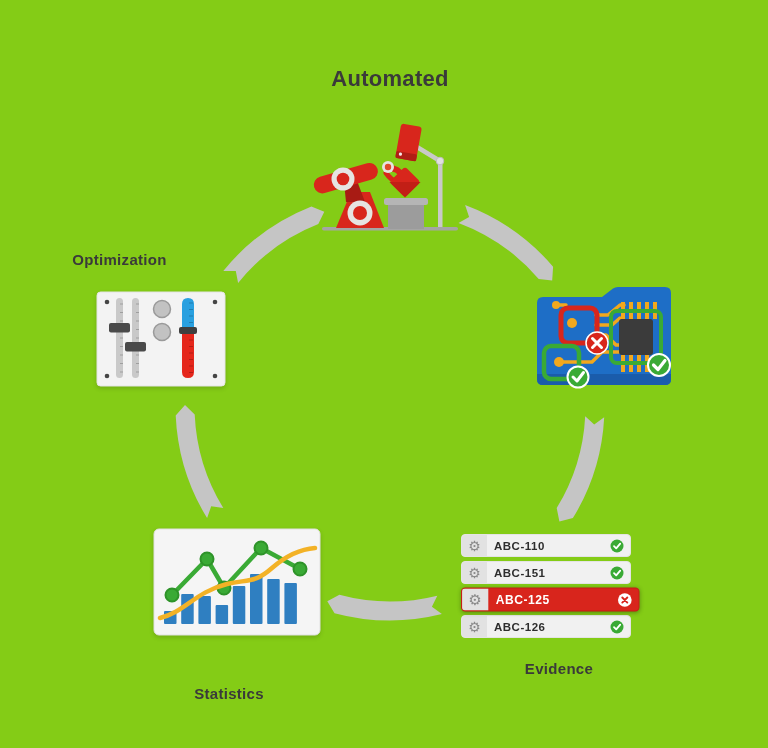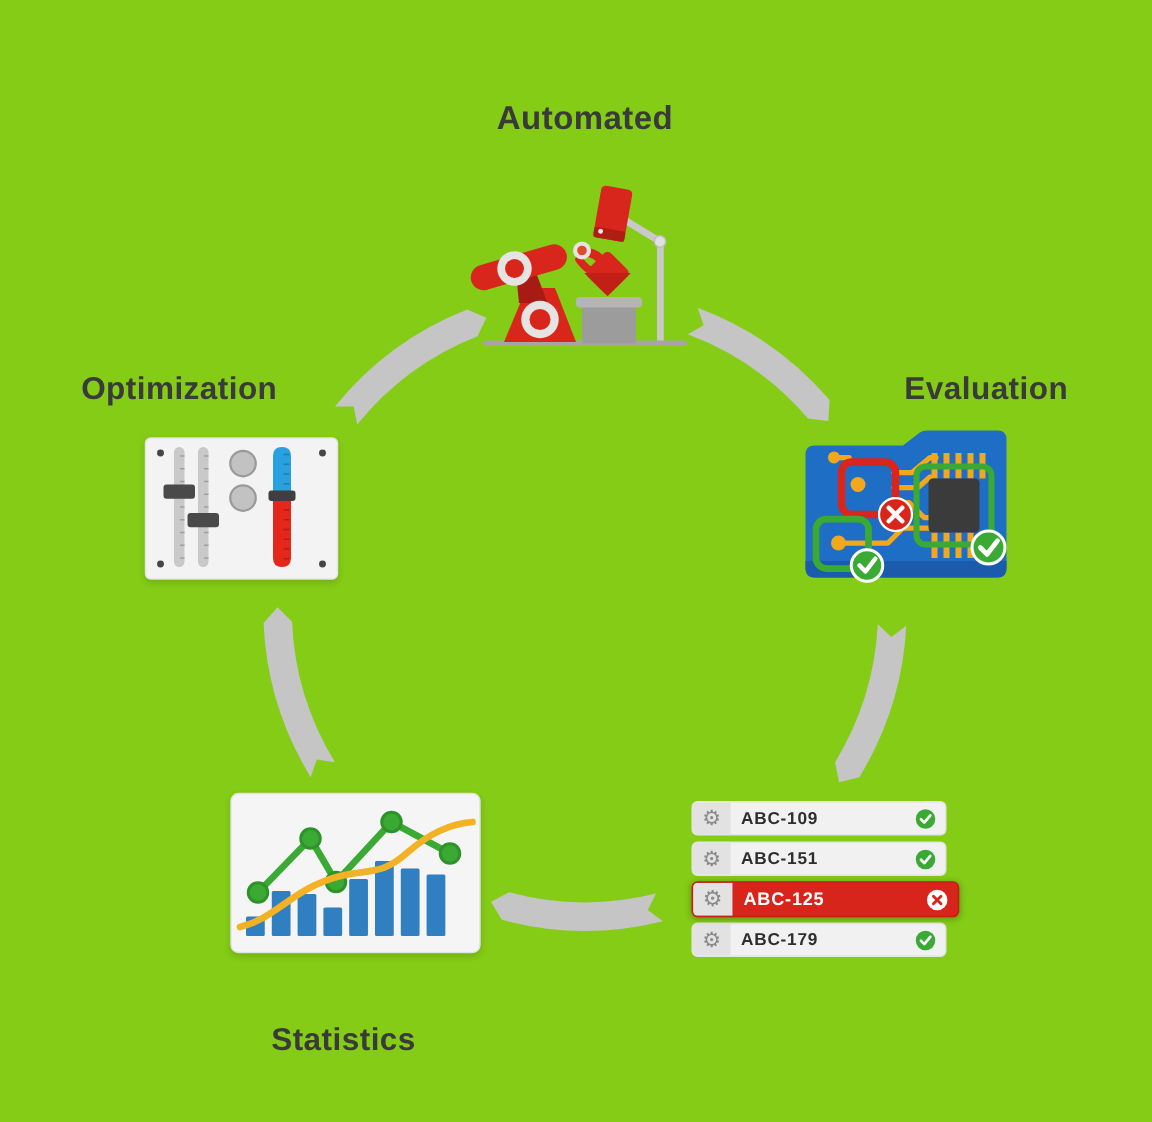--- a/index.html
+++ b/index.html
@@ -1,20 +1,20 @@
 <!DOCTYPE html>
 <html><head>
 <meta charset="utf-8">
 <style>
   *{margin:0;padding:0;box-sizing:border-box}
   html,body{background:#ffffff}
   body{font-family:"Liberation Sans",sans-serif}
   .stage{position:relative;width:768px;height:748px;background:#84cc16;overflow:hidden}
   .arrows-layer{position:absolute;left:0;top:0;width:768px;height:748px}
-  .node-label{position:absolute;color:#3a3a3a;font-size:21px;font-weight:700;letter-spacing:.3px;text-align:center;line-height:26px}
+  .node-label{position:absolute;color:#3a3a3a;font-size:15px;font-weight:700;letter-spacing:.3px;text-align:center;line-height:26px}
   .node-label.title{font-size:22px}
   .illus{position:absolute}
   
   .evidence{position:absolute;left:461px;top:534px;width:170px;display:flex;flex-direction:column;gap:4px}
   .ev-row{position:relative;display:flex;align-items:center;height:23px;border-radius:4px;overflow:hidden;background:#f1f1f1;border:1px solid #e4e4e4}
   .ev-icon{width:25px;align-self:stretch;background:#e2e2e2;display:flex;align-items:center;justify-content:center;color:#8a8a8a;font-size:14px;font-family:"DejaVu Sans",sans-serif;line-height:1}
   .ev-id{flex:1;padding-left:7px;font-size:11.5px;font-weight:700;color:#2e2e2e;letter-spacing:.5px}
   .ev-badge{margin-right:6px;display:flex;align-items:center}
   .ev-row.fail{background:#d8251c;border-color:#c41f16;transform:scale(1.05);transform-origin:left center;z-index:2;box-shadow:0 1px 4px rgba(0,0,0,.3)}
   .ev-row.fail .ev-id{color:#ffffff}
@@ -29,21 +29,21 @@
       <path d="M223.3,271.0 A214.5 214.5 0 0 1 311.4,206.4 L324.3,211.8 L318.3,224.1 A195.5 195.5 0 0 0 238.1,283.0 L235.8,271.0 Z" fill="#c5c5c5"></path>
       <path d="M465.1,205.1 A214.5 214.5 0 0 1 553.1,266.7 L552.2,280.6 L538.7,279.0 A195.5 195.5 0 0 0 458.5,222.9 L469.1,216.9 Z" fill="#c5c5c5"></path>
       <path d="M604.2,417.2 A214.5 214.5 0 0 1 572.9,518.1 L559.4,521.5 L556.7,508.1 A195.5 195.5 0 0 0 585.2,416.2 L594.2,424.6 Z" fill="#c5c5c5"></path>
       <path d="M441.9,614.1 A214.5 214.5 0 0 1 334.5,613.2 L327.3,601.2 L339.4,594.8 A195.5 195.5 0 0 0 437.3,595.7 L431.9,606.7 Z" fill="#c5c5c5"></path>
       <path d="M207.1,518.1 A214.5 214.5 0 0 1 175.7,415.4 L185.0,404.9 L194.7,414.5 A195.5 195.5 0 0 0 223.3,508.1 L211.2,506.3 Z" fill="#c5c5c5"></path>
     </svg>
 
   <div class="node-label title" style="left:290px;top:66px;width:200px">
     <span style="display:block">Automated</span>
   </div>
-  <div class="node-label" style="left:575px;top:247px;width:165px">Evaluation</div>
+  <div class="node-label" style="left:479px;top:656px;width:160px">Evidence</div>
   <div class="node-label" style="left:149px;top:681px;width:160px">Statistics</div>
   <div class="node-label" style="left:37px;top:247px;width:165px">Optimization</div>
 
   <svg class="illus" style="left:298px;top:118px" width="172" height="118" viewBox="0 0 172 118">
 
     <path d="M119,29 L142,43" stroke="#c9c9c9" stroke-width="4.5" stroke-linecap="round" fill="none"></path>
     <rect x="140" y="42" width="4.5" height="69" fill="#c9c9c9"></rect>
     <circle cx="142" cy="43" r="3.8" fill="#e0e0e0" stroke="#bdbdbd" stroke-width="1"></circle>
 
     <g transform="rotate(10 111 25)">
@@ -205,21 +205,21 @@
           <line x1="97" y1="80" x2="101" y2="80"></line>
           <line x1="97" y1="86.5" x2="101" y2="86.5"></line>
       </g>
       <rect x="87" y="41" width="18" height="7" rx="2" fill="#3f3f3f"></rect>
     </g>
   </svg>
 
   <div class="evidence" id="evidence-list">
       <div class="ev-row">
         <span class="ev-icon">⚙</span>
-        <span class="ev-id">ABC-109</span>
+        <span class="ev-id">ABC-110</span>
         <span class="ev-badge">
           <svg width="14" height="14" viewBox="0 0 14 14">
             <circle cx="7" cy="7" r="6.5" fill="#3aaa35"></circle>
             <path d="M4,7.2 L6.2,9.4 L10.2,4.6" stroke="#fff" stroke-width="1.8" fill="none" stroke-linecap="round" stroke-linejoin="round"></path>
           </svg>
         </span>
       </div>
       <div class="ev-row">
         <span class="ev-icon">⚙</span>
         <span class="ev-id">ABC-151</span>
@@ -235,21 +235,21 @@
         <span class="ev-id">ABC-125</span>
         <span class="ev-badge">
           <svg width="14" height="14" viewBox="0 0 14 14">
             <circle cx="7" cy="7" r="6.5" fill="#fff"></circle>
             <path d="M4.6,4.6 L9.4,9.4 M9.4,4.6 L4.6,9.4" stroke="#d8251c" stroke-width="1.8" stroke-linecap="round"></path>
           </svg>
         </span>
       </div>
       <div class="ev-row">
         <span class="ev-icon">⚙</span>
-        <span class="ev-id">ABC-179</span>
+        <span class="ev-id">ABC-126</span>
         <span class="ev-badge">
           <svg width="14" height="14" viewBox="0 0 14 14">
             <circle cx="7" cy="7" r="6.5" fill="#3aaa35"></circle>
             <path d="M4,7.2 L6.2,9.4 L10.2,4.6" stroke="#fff" stroke-width="1.8" fill="none" stroke-linecap="round" stroke-linejoin="round"></path>
           </svg>
         </span>
       </div>
     </div>
 
 </div>

